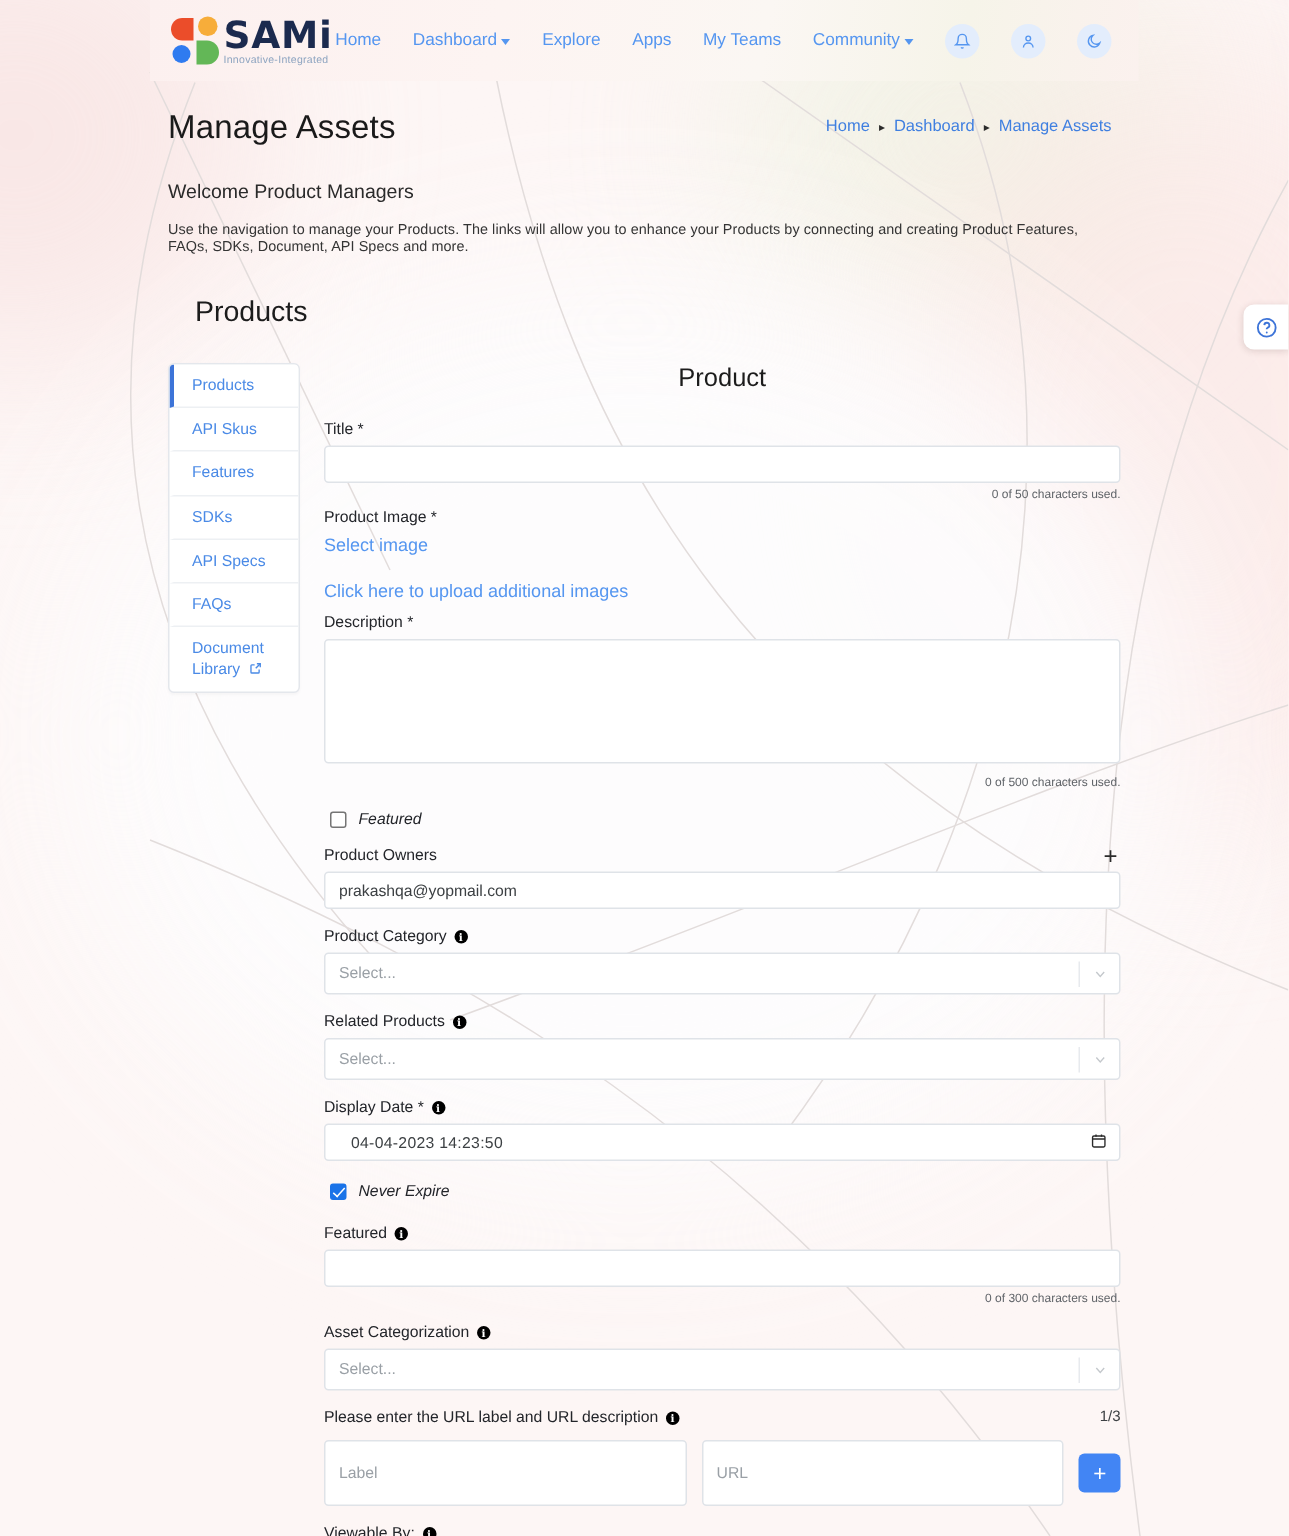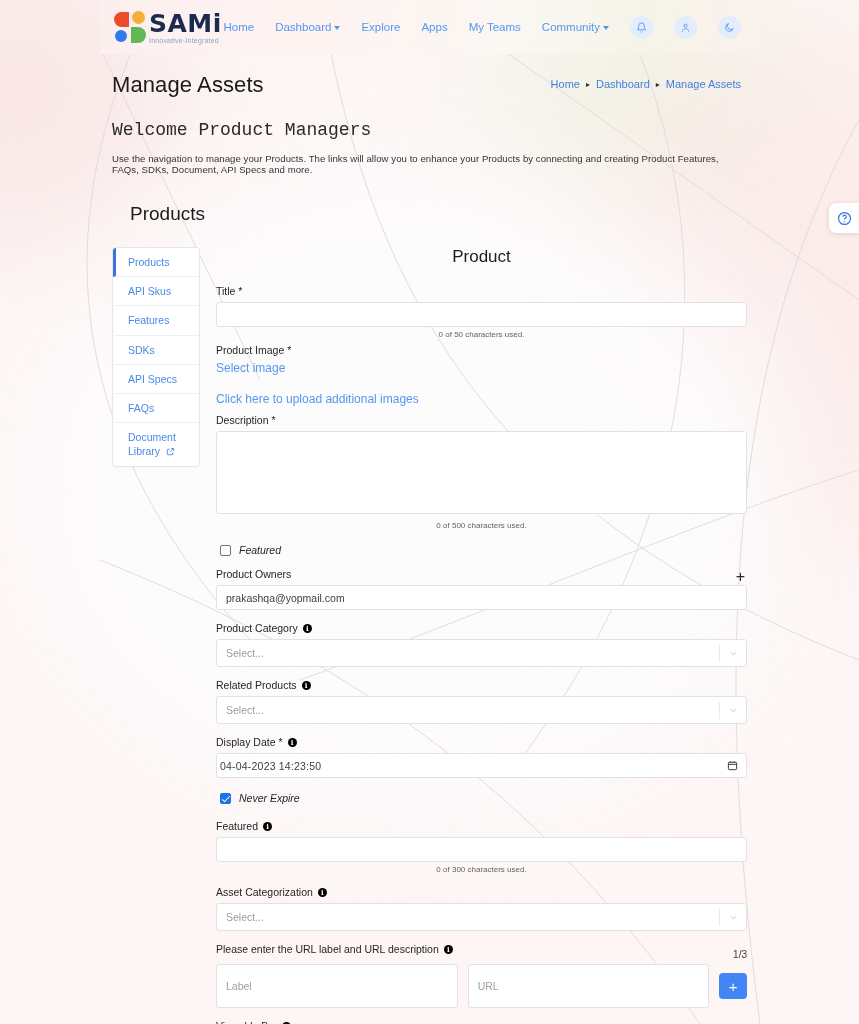--- a/index.html
+++ b/index.html
@@ -51,21 +51,21 @@
     display:flex;align-items:center;justify-content:center;cursor:pointer;
   }
   .iconbtn svg { display:block; }
 
   
   #hero { position:relative; z-index:2; margin:0 100px; padding:18px 12px 6px 12px; }
   #page-title { font-size:22px; color:#1a1a1a; font-weight:400; letter-spacing:.1px; }
   #breadcrumb { position:absolute; right:18px; top:24px; font-size:11px; color:#3f7fe0; display:flex; gap:6px; align-items:center; }
   #breadcrumb .sep { color:#2b2b2b; font-size:8px; }
   #breadcrumb .crumb { cursor:pointer; }
-  #welcome { font-size:18px; color:#2a2a2a; margin-top:22px;font-family:Liberation Mono, monospace; }
+  #welcome { font-size:13px; color:#2a2a2a; margin-top:22px; }
   #intro   { font-size:9.6px; color:#343434; margin-top:13px; letter-spacing:.05px;}
 
   
   #help-tab {
     position:absolute; right:0; top:203px; z-index:6;
     width:30px; height:30px; background:#fff;
     border-radius:7px 0 0 7px; box-shadow:0 1px 5px rgba(60,40,40,.16);
     display:flex; align-items:center; justify-content:center; cursor:pointer;
   }
 
@@ -106,52 +106,52 @@
     border:1px solid #dfe3e8; border-radius:3px;
     font-size:10.5px; color:#3c4043; padding:0 9px; outline:none;
     font-family:"Liberation Sans", sans-serif;
   }
   .inp::placeholder { color:#9aa0a6; }
   .ta {
     width:100%; height:83px; background:#fff; border:1px solid #dfe3e8; border-radius:3px;
     resize:none; outline:none; font-size:10.5px; padding:6px 9px;
     font-family:"Liberation Sans", sans-serif;
   }
-  .counter { font-size:8px; color:#5f6368; text-align:center; margin-top:3px; }
+  .counter { font-size:8px; color:#5f6368; text-align:right; margin-top:3px; }
 
   .linkline { font-size:12px; color:#5596f0; cursor:pointer; margin-top:5px; }
 
   .checkrow { display:flex; align-items:center; gap:8px; margin:14px 0 0 4px; }
   .cbox {
     width:11px;height:11px;border:1px solid #757575;border-radius:2px;background:#fff;
     display:inline-block; position:relative; cursor:pointer;
   }
   .cbox.checked { background:#1a73e8; border-color:#1a73e8; }
   .cbox.checked:after {
     content:""; position:absolute; left:3px; top:0px; width:3px; height:7px;
     border:solid #fff; border-width:0 1.6px 1.6px 0; transform:rotate(42deg);
   }
   .chklabel { font-size:10.5px; color:#23252a;font-style:italic; }
 
-  .labelrow { display:flex; align-items:flex-end; justify-content:space-between; }
+  .labelrow { display:flex; align-items:flex-start; justify-content:space-between; }
   .plus-btn { font-size:16px; color:#2b2b2b; cursor:pointer; line-height:1; padding:0 2px; }
   .count-badge { font-size:10px; color:#3c4043; }
 
   .selectbox {
     width:100%; height:28px; background:#fff; border:1px solid #dfe3e8; border-radius:3px;
     display:flex; align-items:center; padding:0 0 0 9px;
   }
   .sel-placeholder { font-size:10.5px; color:#9aa0a6; flex:1 1 auto; }
   .sel-div { width:1px; height:17px; background:#e7eaee; }
   .sel-arrow { width:26px; display:flex; align-items:center; justify-content:center; cursor:pointer; }
   .sel-clear { width:20px; display:flex; align-items:center; justify-content:center; cursor:pointer; color:#c4c8cc; font-size:11px;}
 
   .datebox {
     width:100%; height:25px; background:#fff; border:1px solid #dfe3e8; border-radius:3px;
-    display:flex; align-items:center; padding:0 8px 0 3px;
+    display:flex; align-items:center; padding:0 8px 0 17px;
   }
   .datebox .dval { flex:1 1 auto; font-size:10.5px; color:#3c4043; letter-spacing:.2px;}
 
   .urlrow { display:flex; gap:10px; align-items:center; margin-top:4px; }
   .urlrow .inp { height:44px; }
   .addbtn {
     width:48px; height:26px; background:#4285f4; border:none; border-radius:4px;
     color:#fff; font-size:15px; line-height:1; cursor:pointer;
     display:flex; align-items:center; justify-content:center;
   }

